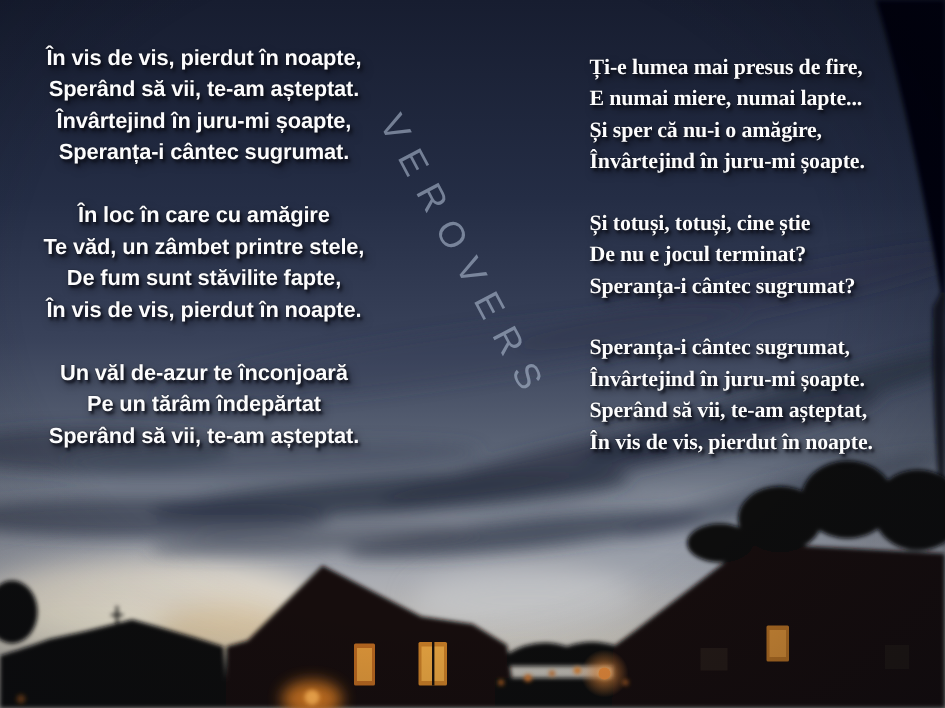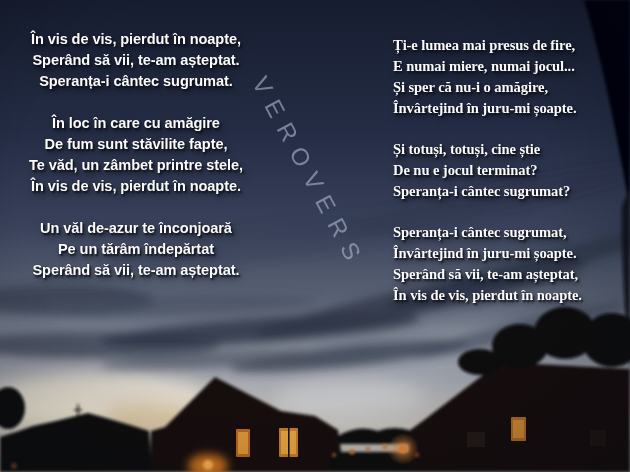--- a/index.html
+++ b/index.html
@@ -156,39 +156,40 @@
   </svg>
 
   <div class="vignette"></div>
 
   <div class="watermark">VEROVERS</div>
 
   <div class="poem-column left">
     <div class="stanza">
       <div>În vis de vis, pierdut în noapte,</div>
       <div>Sperând să vii, te-am așteptat.</div>
+      <div>Învârtejind în juru-mi șoapte,</div>
       <div>Speranța-i cântec sugrumat.</div>
     </div>
     <div class="stanza">
       <div>În loc în care cu amăgire</div>
+      <div>Te văd, un zâmbet printre stele,</div>
       <div>De fum sunt stăvilite fapte,</div>
-      <div>Te văd, un zâmbet printre stele,</div>
       <div>În vis de vis, pierdut în noapte.</div>
     </div>
     <div class="stanza">
       <div>Un văl de-azur te înconjoară</div>
       <div>Pe un tărâm îndepărtat</div>
       <div>Sperând să vii, te-am așteptat.</div>
     </div>
   </div>
 
   <div class="poem-column right">
     <div class="stanza">
       <div>Ți-e lumea mai presus de fire,</div>
-      <div>E numai miere, numai jocul...</div>
+      <div>E numai miere, numai lapte...</div>
       <div>Și sper că nu-i o amăgire,</div>
       <div>Învârtejind în juru-mi șoapte.</div>
     </div>
     <div class="stanza">
       <div>Și totuși, totuși, cine știe</div>
       <div>De nu e jocul terminat?</div>
       <div>Speranța-i cântec sugrumat?</div>
     </div>
     <div class="stanza">
       <div>Speranța-i cântec sugrumat,</div>

